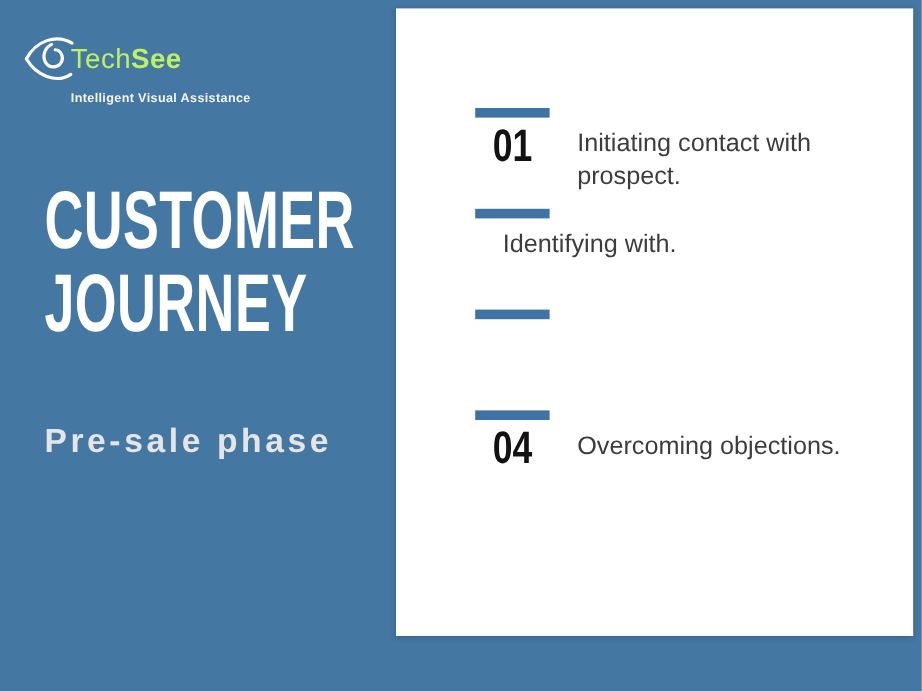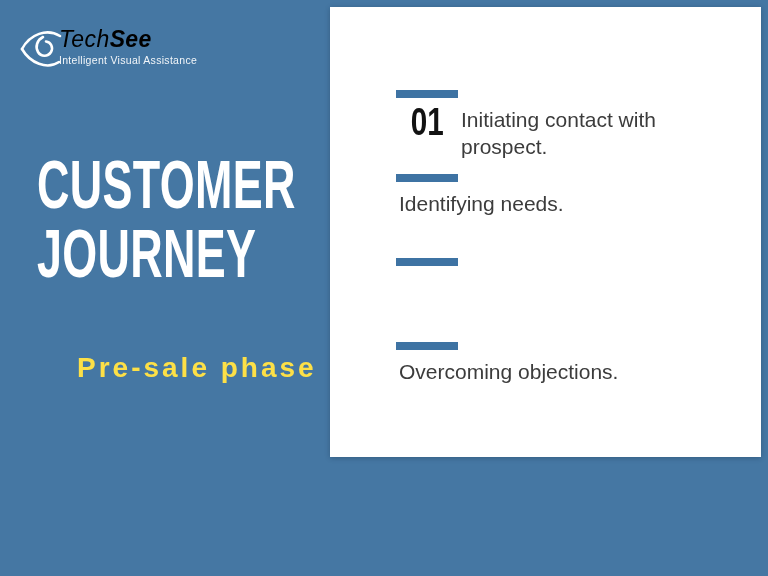--- a/index.html
+++ b/index.html
@@ -7,53 +7,53 @@
     width:768px;height:576px;overflow:hidden;
     font-family:"Liberation Sans",sans-serif;
     background:#4577A3;
   }
   .slide{position:relative;width:768px;height:576px;background:#4577A3;}
 
   
   .logo{position:absolute;left:20px;top:26px;display:flex;align-items:flex-start;}
   .eye-icon{width:42px;height:42px;margin-top:2px;}
   .logo-text{margin-left:-3px;}
-  .logo-name{color:#000000;font-size:23px;font-weight:400;line-height:22px;letter-spacing:.4px;margin-top:2px;font-style:italic;}
+  .logo-name{color:#bef264;font-size:23px;font-weight:400;line-height:22px;letter-spacing:.4px;margin-top:12px;}
   .logo-name .bold{font-weight:700;}
-  .logo-tagline{color:rgba(255,255,255,.93);font-size:10.5px;letter-spacing:.3px;margin-top:4px;font-weight:400;}
+  .logo-tagline{color:rgba(255,255,255,.93);font-size:10.5px;letter-spacing:.3px;margin-top:16px;font-weight:700;}
 
   .title{
     position:absolute;left:37px;top:150px;margin:0;
     color:#ffffff;font-size:68px;line-height:69px;font-weight:700;
     transform:scaleX(.66);transform-origin:left top;white-space:nowrap;
     letter-spacing:.5px;
   }
   .title .line{display:block;}
 
   .subtitle{
     position:absolute;left:37px;top:352px;
-    color:#fde047;font-size:28px;font-weight:700;letter-spacing:3px;margin-left:40px;
+    color:#e5e5e5;font-size:28px;font-weight:700;letter-spacing:3px;
   }
 
   
   .panel{
-    position:absolute;left:330px;top:7px;width:431px;height:450px;
+    position:absolute;left:330px;top:7px;width:431px;height:523px;
     background:#ffffff;box-shadow:0 1px 5px rgba(15,35,55,.30);
   }
   .steps{position:absolute;left:66px;top:83px;}
   .step{height:84px;}
   .step-bar{width:62px;height:8px;background:#3E73A3;margin-bottom:8px;}
   .step-row{display:flex;align-items:flex-start;}
   .step-num{
     width:62px;text-align:center;flex:0 0 62px;
     font-size:38px;font-weight:700;color:#121212;line-height:32px;
   }
   .step-num span{display:inline-block;transform:scaleX(.78);}
   .step-text{
-    margin-left:3px;width:245px;
+    margin-left:23px;width:245px;
     font-size:21px;line-height:27px;color:#3C3C3C;
   }
 </style>
 </head>
 <body>
 
 <div class="slide">
 
   <div class="logo">
     <svg class="eye-icon" viewBox="0 0 42 40" fill="none">
@@ -81,33 +81,34 @@
         <div class="step-bar"></div>
         <div class="step-row">
           <div class="step-num"><span>01</span></div>
           <div class="step-text">Initiating contact with prospect.</div>
         </div>
       </div>
 
       <div class="step">
         <div class="step-bar"></div>
         <div class="step-row">
-          <div class="step-text">Identifying needs.</div>
+          <div class="step-text">Identifying with.</div>
         </div>
       </div>
 
       <div class="step">
         <div class="step-bar"></div>
         <div class="step-row">
         </div>
       </div>
 
       <div class="step">
         <div class="step-bar"></div>
         <div class="step-row">
+          <div class="step-num"><span>04</span></div>
           <div class="step-text">Overcoming objections.</div>
         </div>
       </div>
 
 
     </div>
   </div>
 </div>
 
 </body></html>

